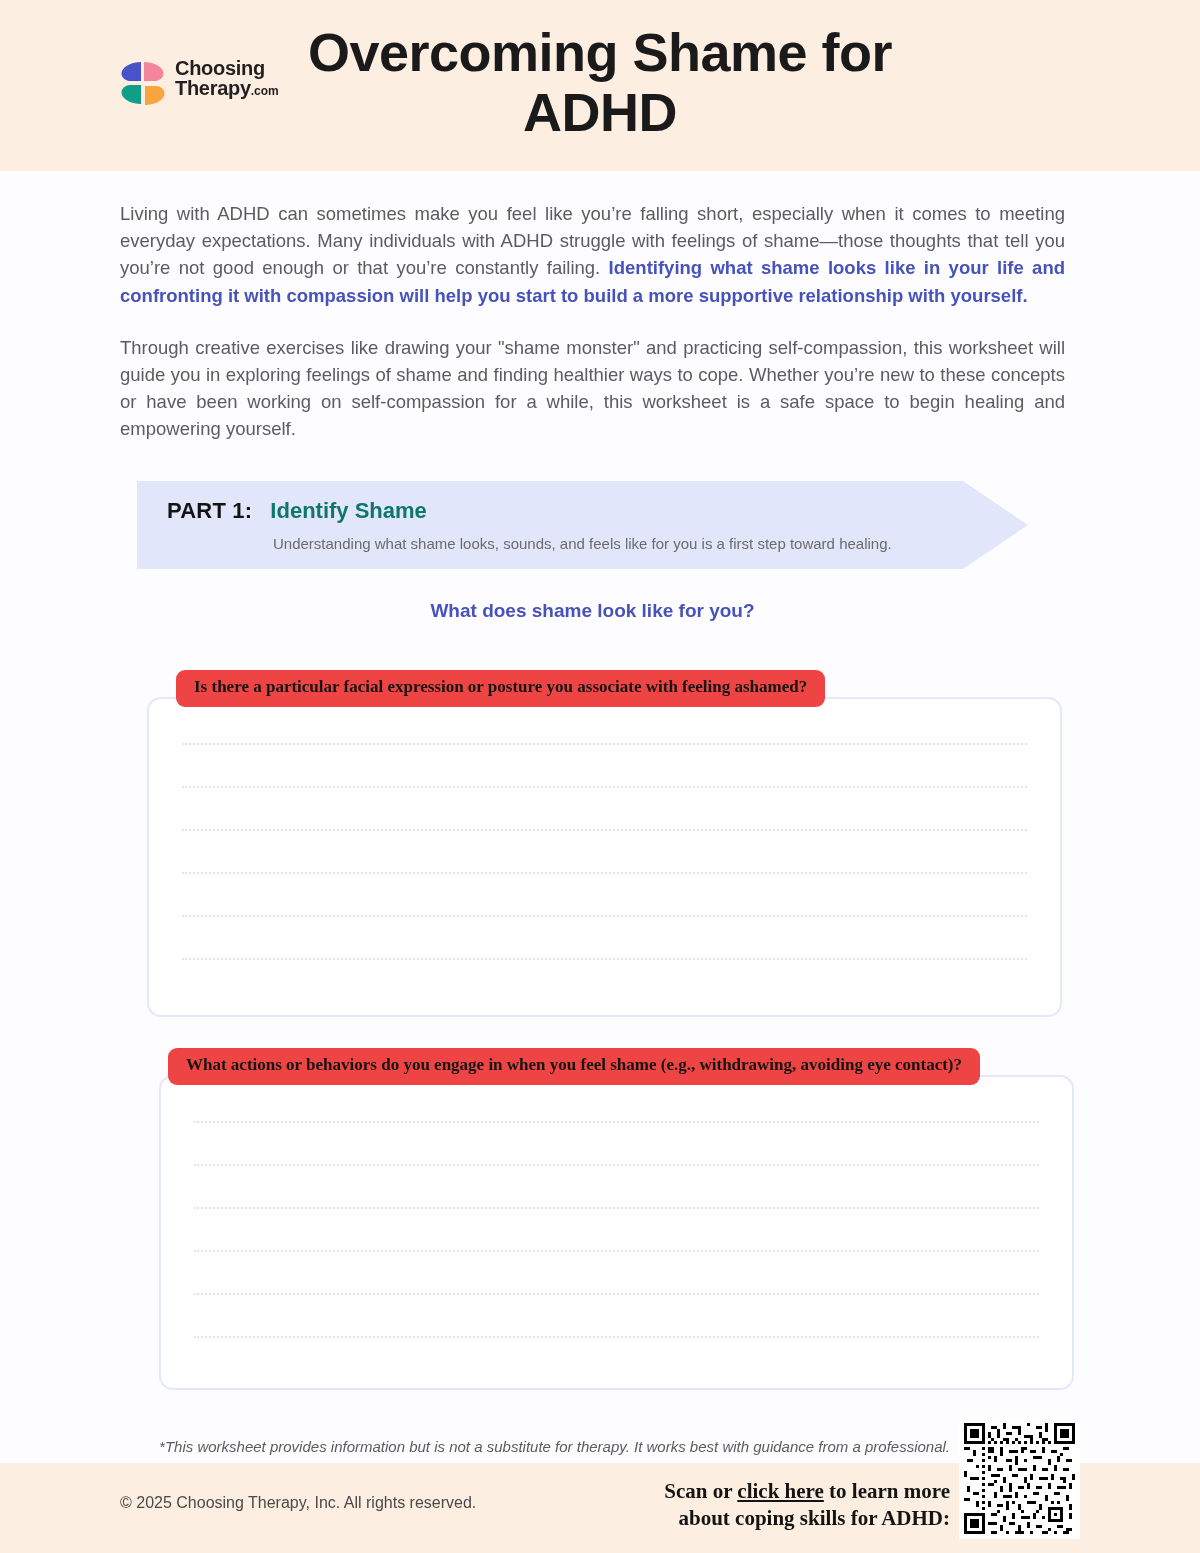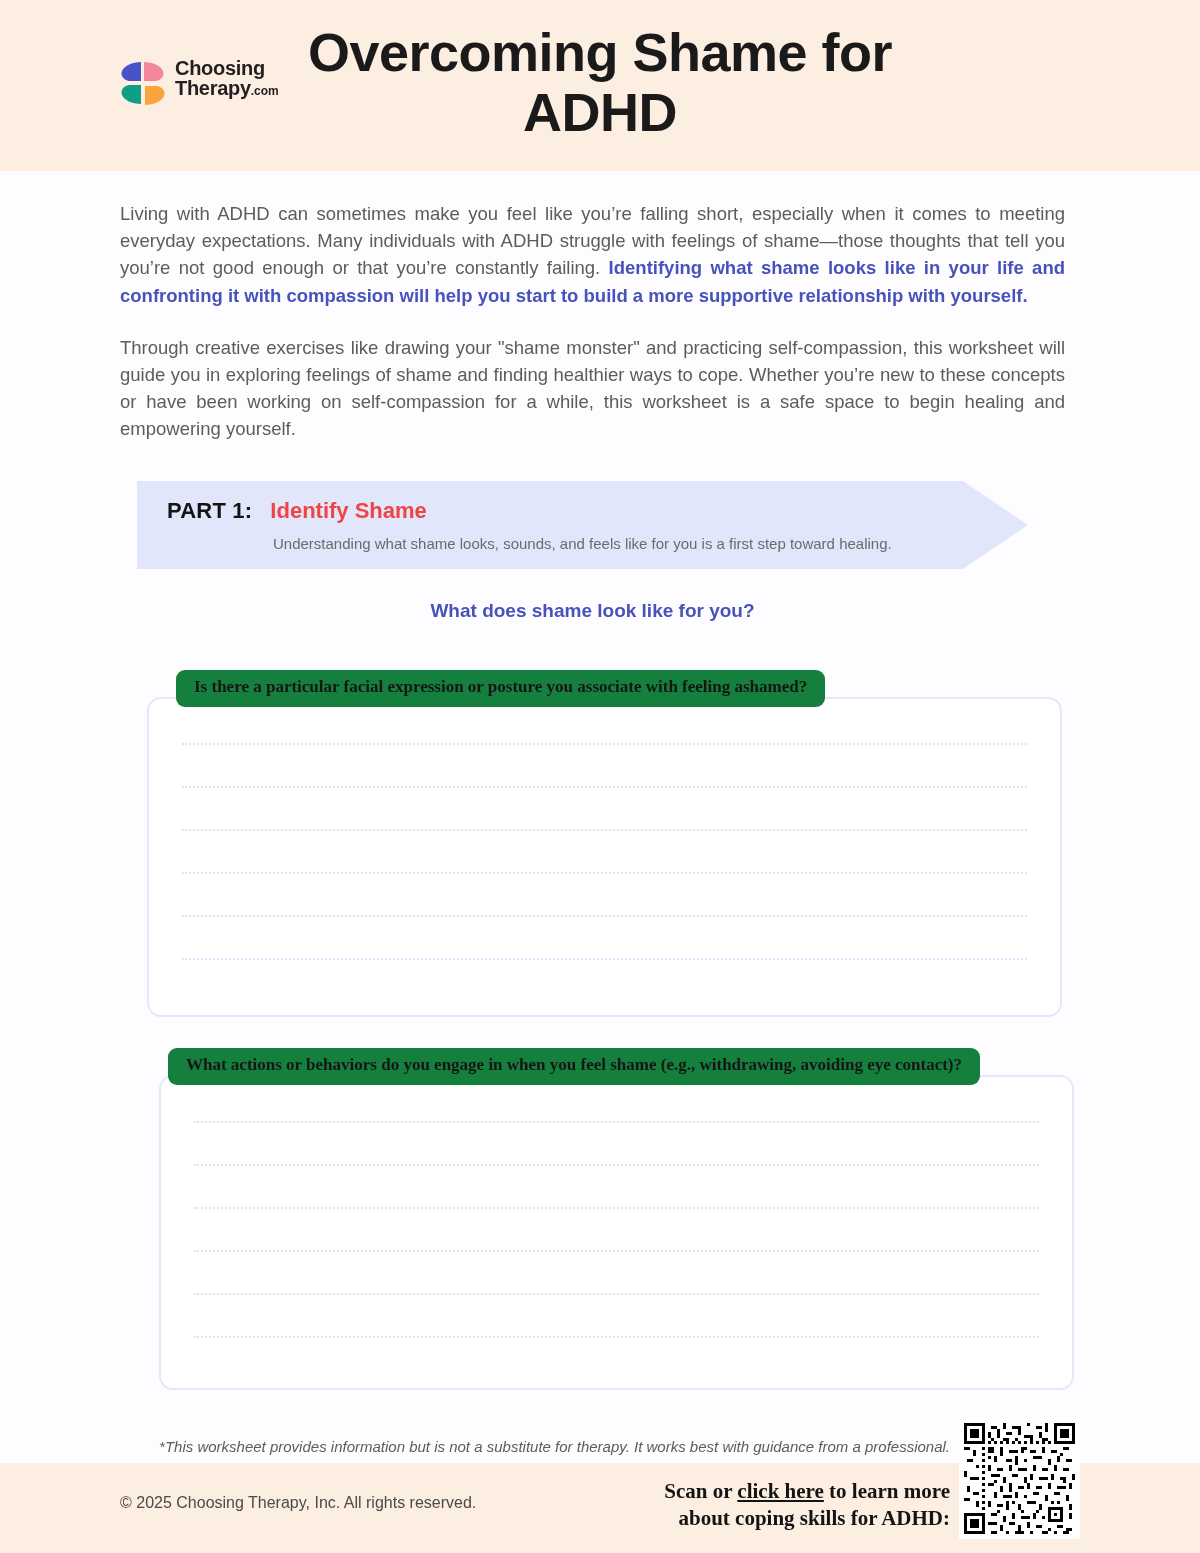--- a/index.html
+++ b/index.html
@@ -107,21 +107,21 @@
   }
   .part-label {
     font-size: 22px;
     font-weight: 700;
     color: #141414;
     letter-spacing: 0.2px;
   }
   .part-name {
     font-size: 22px;
     font-weight: 700;
-    color: #ef4444;
+    color: #0f766e;
   }
   .part-sub {
     position: absolute;
     left: 136px;
     top: 54px;
     font-size: 15px;
     color: #6b6b6b;
   }
 
   
@@ -158,21 +158,21 @@
   .rule {
     height: 0;
     border-top: 2px dotted #dde3fb;
     margin-bottom: 41px;
   }
   .rule:last-child { margin-bottom: 0; }
 
   .q-pill {
     position: absolute;
     top: -27px;
-    background: #15803d;
+    background: #ef4444;
     border-radius: 9px;
     padding: 8px 18px 10px 18px;
     font-family: "Liberation Serif", serif;
     font-weight: 700;
     font-size: 17px;
     color: #151515;
     white-space: nowrap;
     line-height: 1.1;
   }
   .qblock.q1 .q-pill { left: 29px; }

